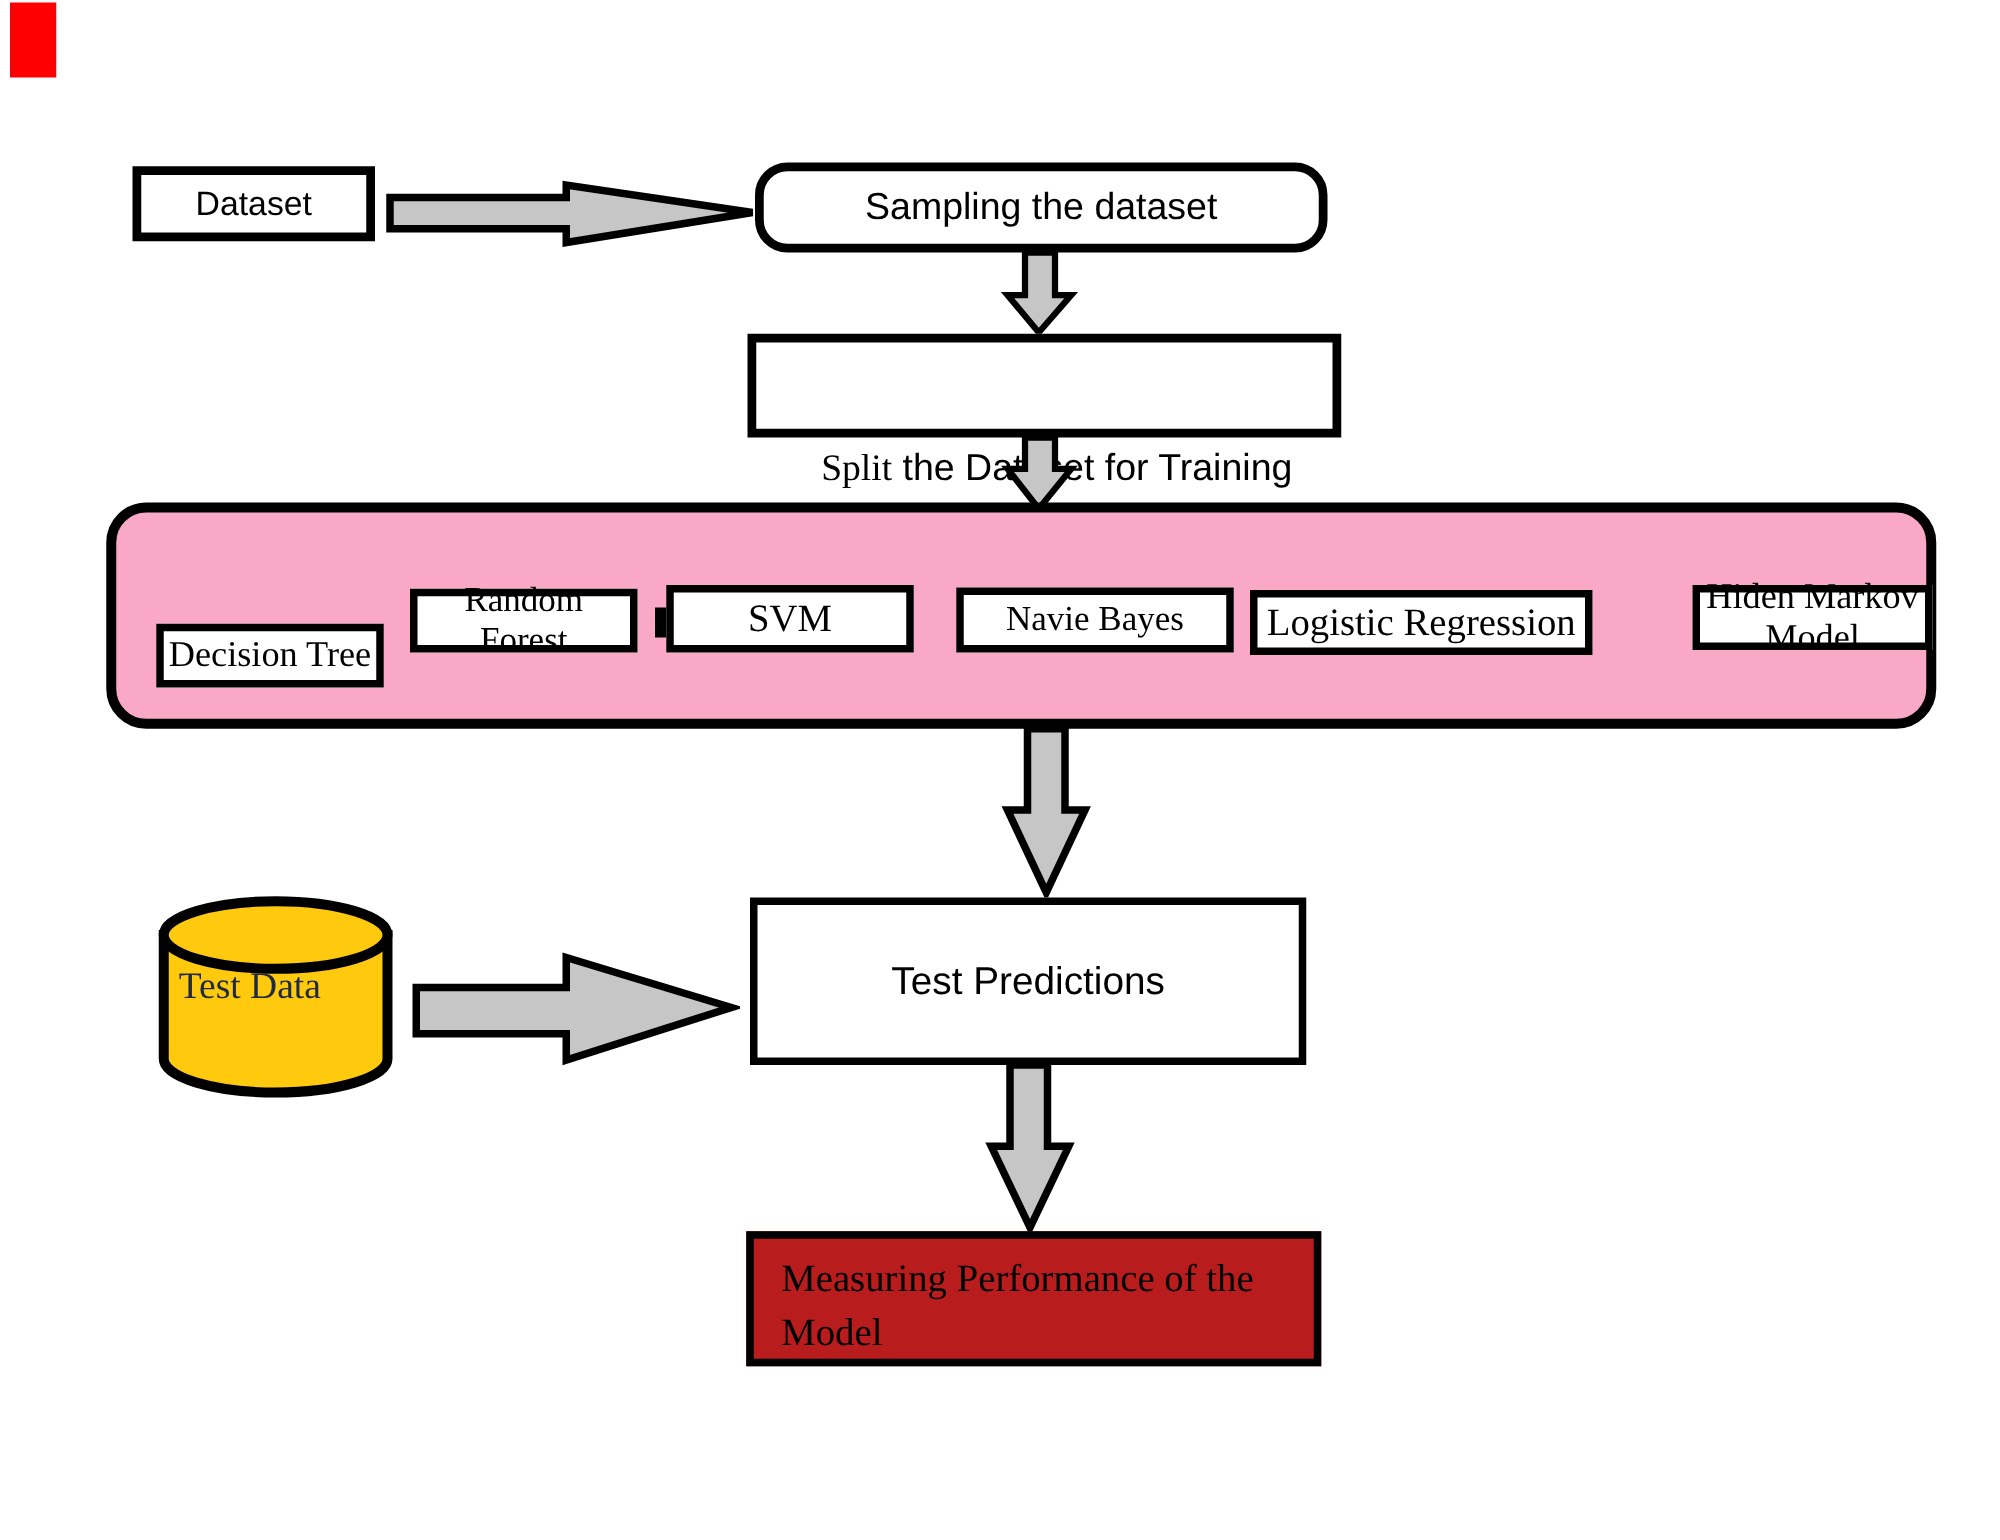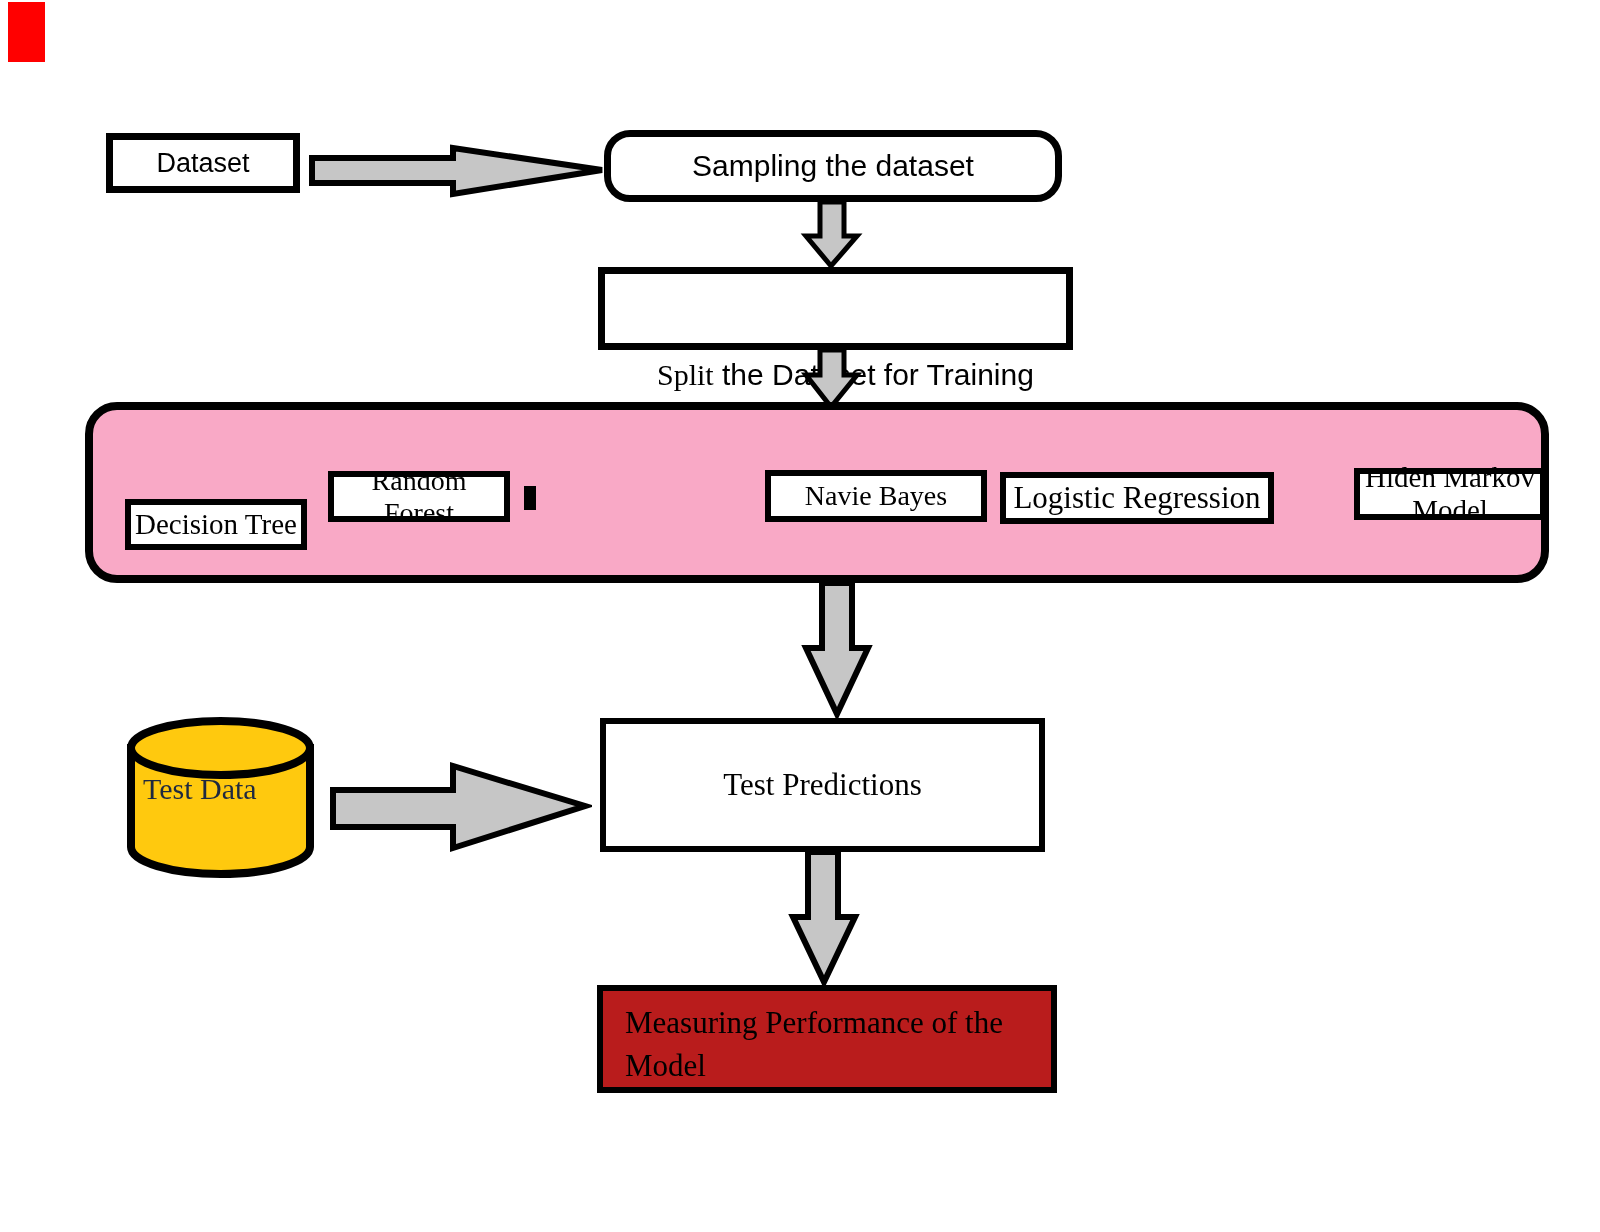--- a/index.html
+++ b/index.html
@@ -37,21 +37,21 @@
   #clf-0{left:125px;top:499px;width:182px;height:51px;font-size:29px;}
   #clf-1{left:328px;top:471px;width:182px;height:51px;font-size:28px;}
   #clf-2{left:533px;top:468px;width:198px;height:54px;font-size:31px;}
   #clf-3{left:765px;top:470px;width:222px;height:52px;font-size:28px;}
   #clf-4{left:1000px;top:472px;width:274px;height:52px;font-size:31px;}
   #clf-5{left:1342px;top:468px;width:192px;height:52px;font-size:29px;margin-left:12px;}
   #svm-notch{left:524px;top:486px;width:12px;height:24px;background:#000;}
 
   
   #test-predictions-box{left:600px;top:718px;width:445px;height:134px;border-width:6px;
-    font-family:Liberation Serif, serif;font-size:31px;}
+    font-family:Liberation Sans, sans-serif;font-size:31px;}
   #measuring-box{
     left:597px;top:985px;width:460px;height:108px;border:6px solid #000;background:#b91c1c;
     font-family:"Liberation Serif",serif;font-size:31px;line-height:43px;
     padding:10px 0 0 22px;
   }
 
   
   #test-data-label{
     left:143px;top:772px;width:160px;font-family:"Liberation Serif",serif;
     font-size:30px;color:var(--test-data-text,#1F2940);
@@ -96,20 +96,23 @@
 
   <div id="classifier-container" class="abs"></div>
 
   <div id="clf-0" class="abs clf">
     <span>Decision Tree</span>
   </div>
   <div id="clf-1" class="abs clf">
     <span>Random Forest</span>
   </div>
   <div id="svm-notch" class="abs"></div>
+  <div id="clf-2" class="abs clf">
+    <span>SVM</span>
+  </div>
   <div id="clf-3" class="abs clf">
     <span>Navie Bayes</span>
   </div>
   <div id="clf-4" class="abs clf">
     <span>Logistic Regression</span>
   </div>
   <div id="clf-5" class="abs clf">
     <span>Hiden Markov Model</span>
   </div>
 

